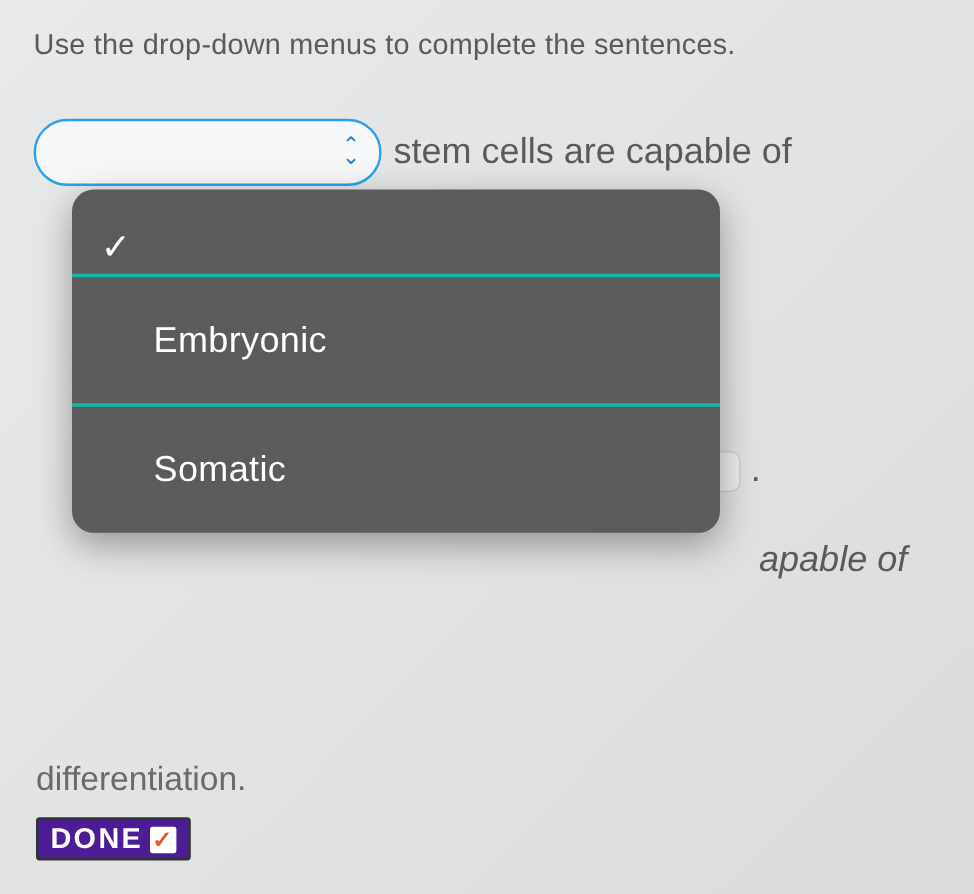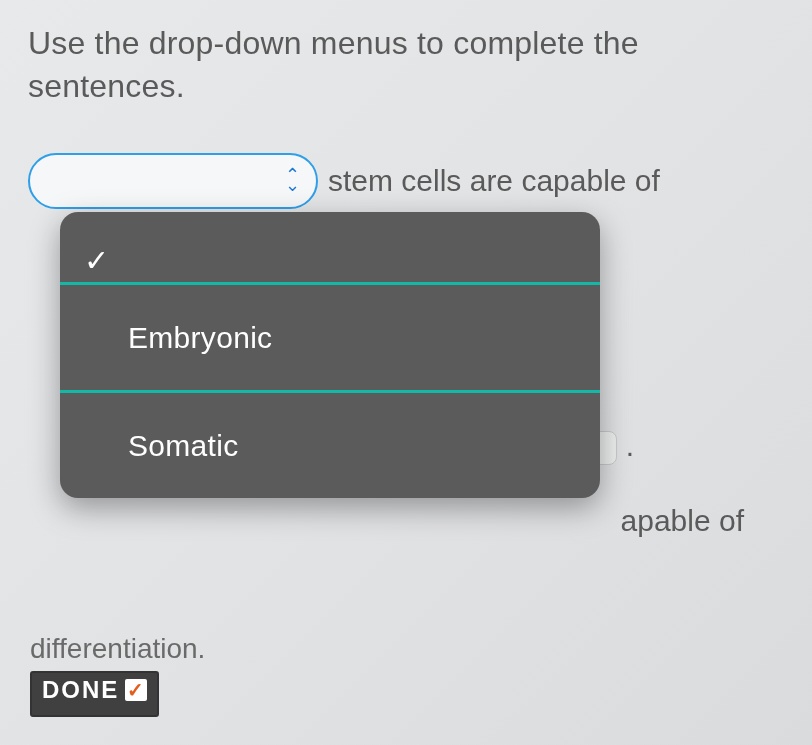--- a/index.html
+++ b/index.html
@@ -11,21 +11,21 @@
       font-family: Arial, Helvetica, sans-serif;
       background: linear-gradient(135deg, #e8e9eb 0%, #e2e3e5 50%, #dadbdd 100%);
       width: 812px;
       height: 745px;
       overflow: hidden;
       position: relative;
       padding: 22px 28px;
       color: #4a4a4a;
     }
     .instruction {
-      font-size: 32px;
+      font-size: 24px;
       line-height: 1.35;
       color: #5a5a5a;
       margin-bottom: 44px;
       letter-spacing: 0.2px;
     }
     .sentence-area {
       position: relative;
       font-size: 30px;
       line-height: 1.9;
       color: #5a5a5a;
@@ -59,21 +59,21 @@
       gap: 10px;
       flex-wrap: nowrap;
     }
     .line2, .line3, .line4 {
       position: absolute;
       right: 0;
       white-space: nowrap;
     }
     .line2 { top: 100px; right: 78px; }
     .line3 { top: 195px; right: -10px; display:flex; align-items:center; gap:8px;}
-    .line4 { top: 340px; right: 40px; }
+    .line4 { top: 340px; right: 28px; font-style: italic; }
     .small-dd {
       display: inline-flex;
       width: 42px;
       height: 34px;
       border: 1.5px solid #c9c9c9;
       border-radius: 8px;
       background: #eceded;
       align-items: center;
       justify-content: center;
       vertical-align: middle;
@@ -127,26 +127,26 @@
       font-size: 28px;
       color: #6a6a6a;
     }
     .done-badge {
       position: absolute;
       left: 30px;
       bottom: 28px;
       display: inline-flex;
       align-items: center;
       gap: 6px;
-      background: #404040;
+      background: #4c1d95;
       color: #fff;
       font-weight: 700;
       font-size: 24px;
       letter-spacing: 2px;
-      padding: 3px 10px 11px 10px;
+      padding: 3px 10px 1px 10px;
       border-radius: 3px;
       border: 2px solid #333;
     }
     .done-badge .check-small {
       font-size: 20px;
       background: #fff;
       color: #e35d1c;
       width: 22px;
       height: 22px;
       display: inline-flex;

